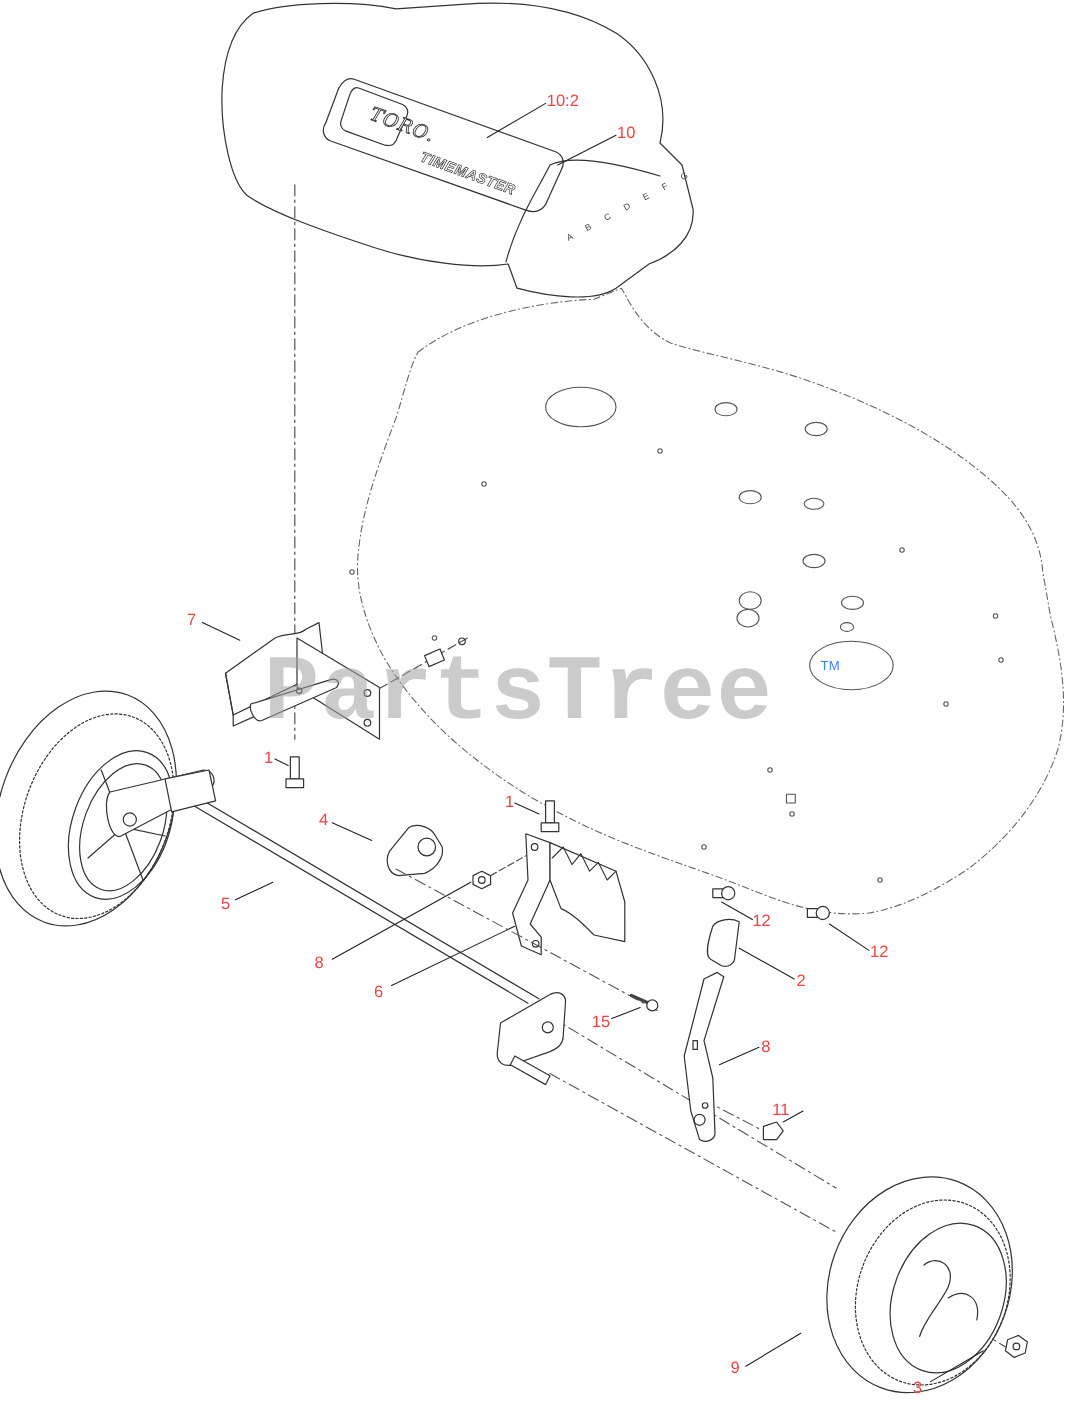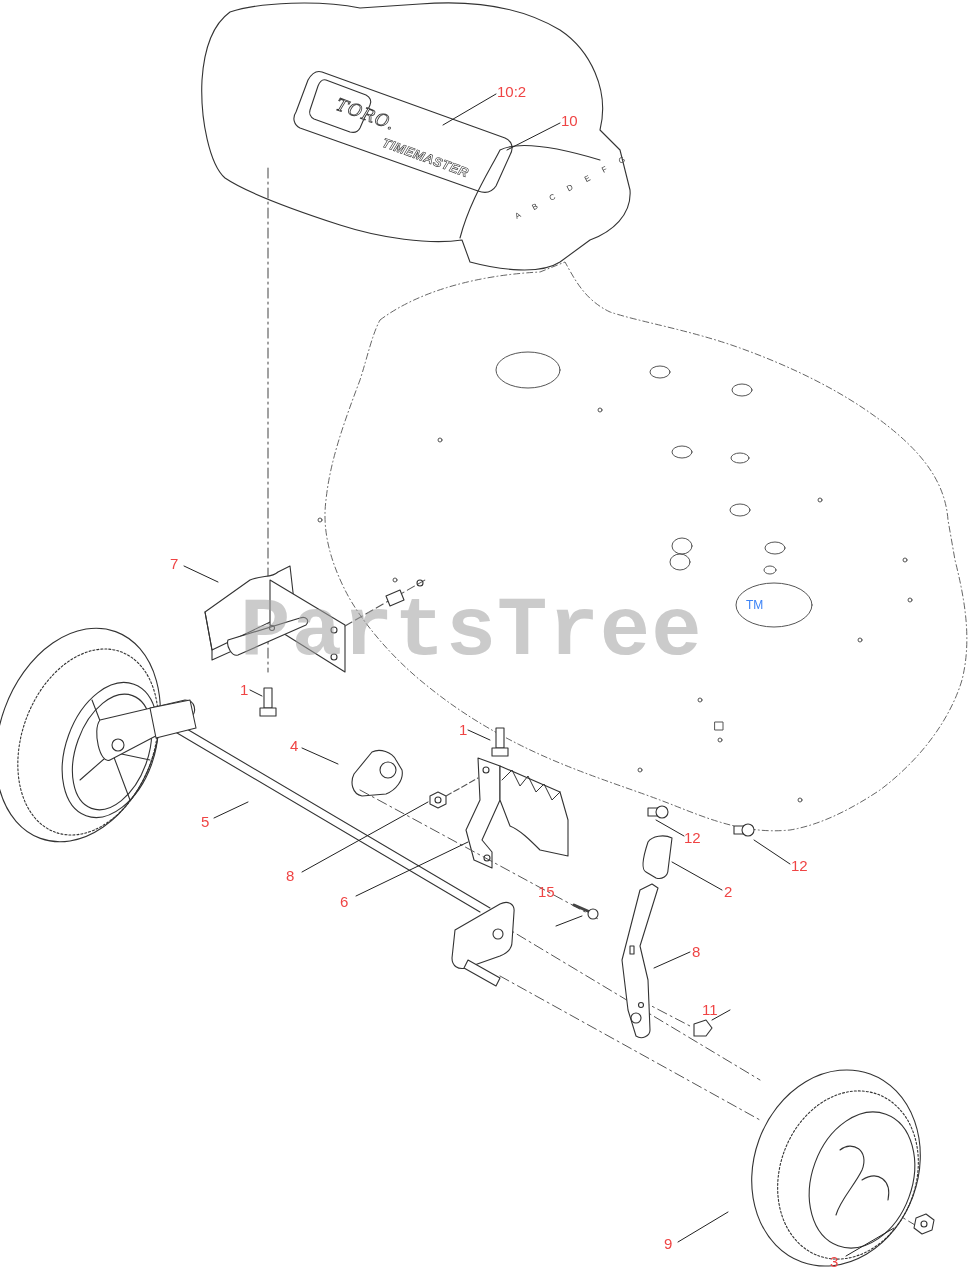--- a/index.html
+++ b/index.html
@@ -220,18 +220,18 @@
   <span class="callout" style="left:170px;top:556px">7</span>
   <span class="callout" style="left:240px;top:682px">1</span>
   <span class="callout" style="left:459px;top:722px">1</span>
   <span class="callout" style="left:290px;top:738px">4</span>
   <span class="callout" style="left:201px;top:814px">5</span>
   <span class="callout" style="left:684px;top:830px">12</span>
   <span class="callout" style="left:791px;top:858px">12</span>
   <span class="callout" style="left:286px;top:868px">8</span>
   <span class="callout" style="left:724px;top:884px">2</span>
   <span class="callout" style="left:340px;top:894px">6</span>
-  <span class="callout" style="left:538px;top:884px">15</span>
+  <span class="callout" style="left:538px;top:922px">15</span>
   <span class="callout" style="left:692px;top:944px">8</span>
   <span class="callout" style="left:702px;top:1002px">11</span>
   <span class="callout" style="left:664px;top:1236px">9</span>
   <span class="callout" style="left:830px;top:1254px">3</span>
 </div>
 
 </body></html>

